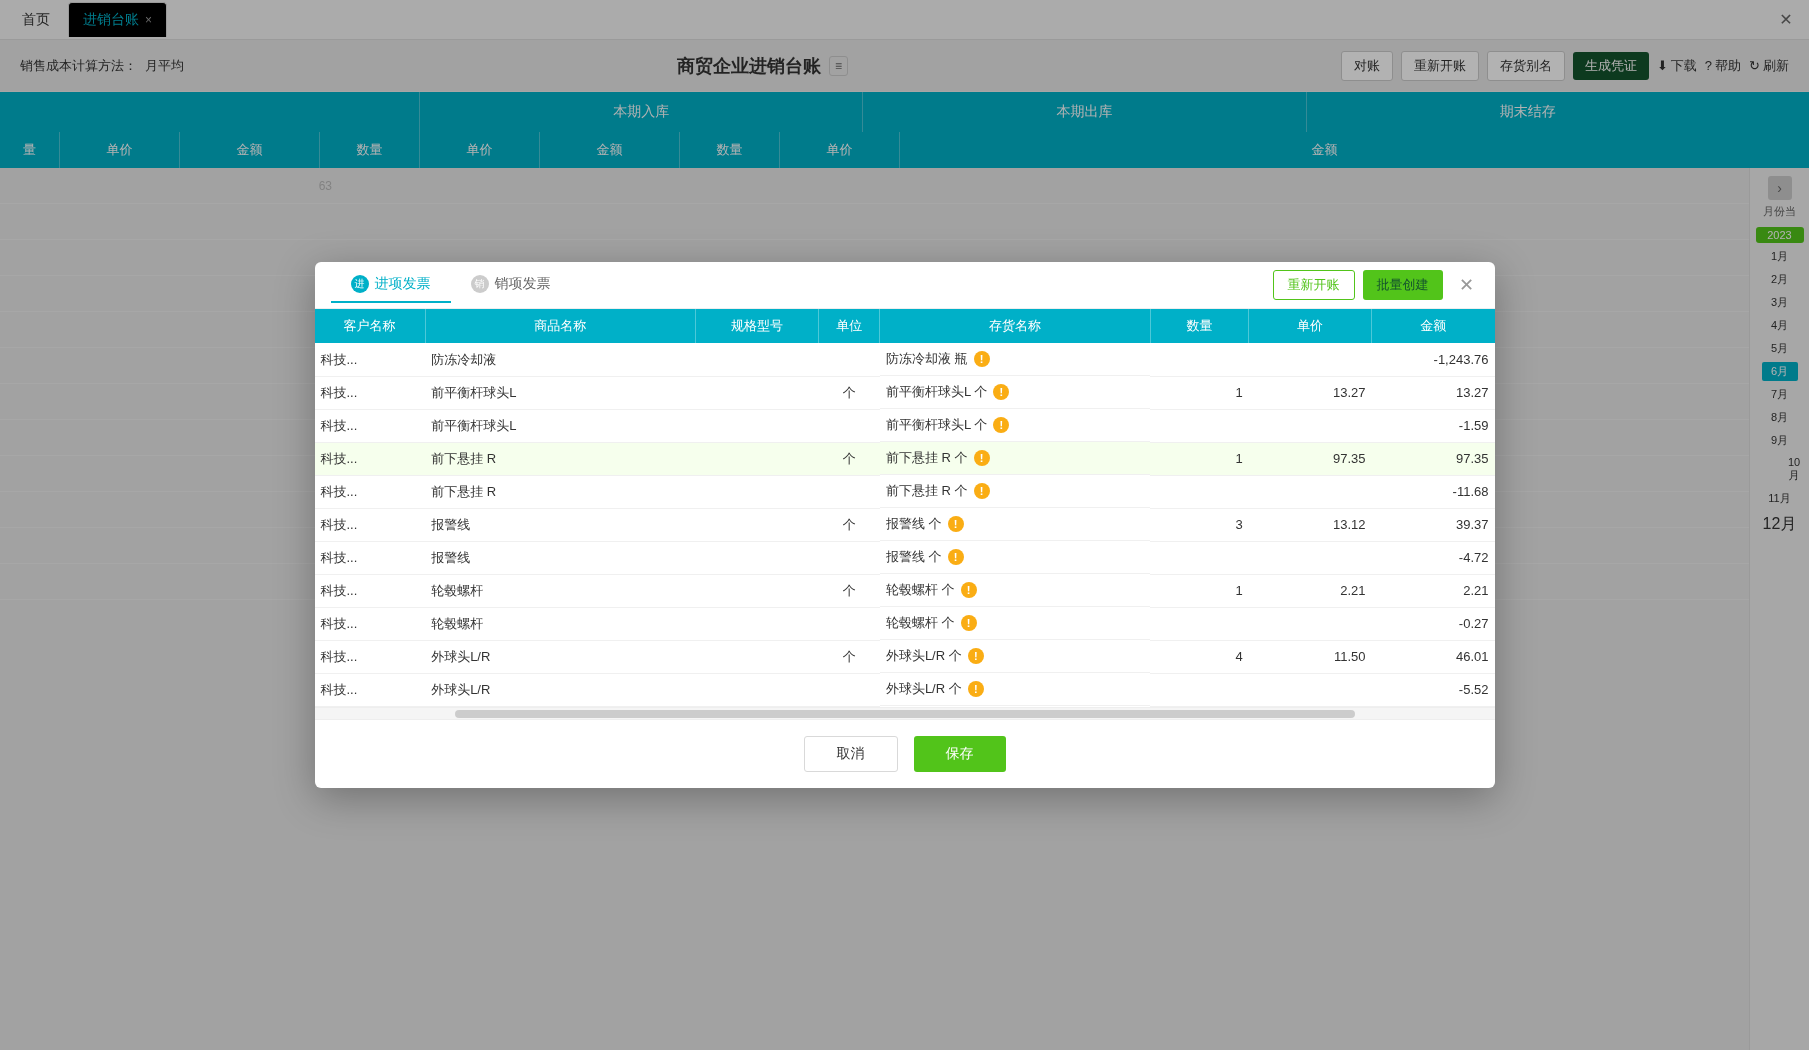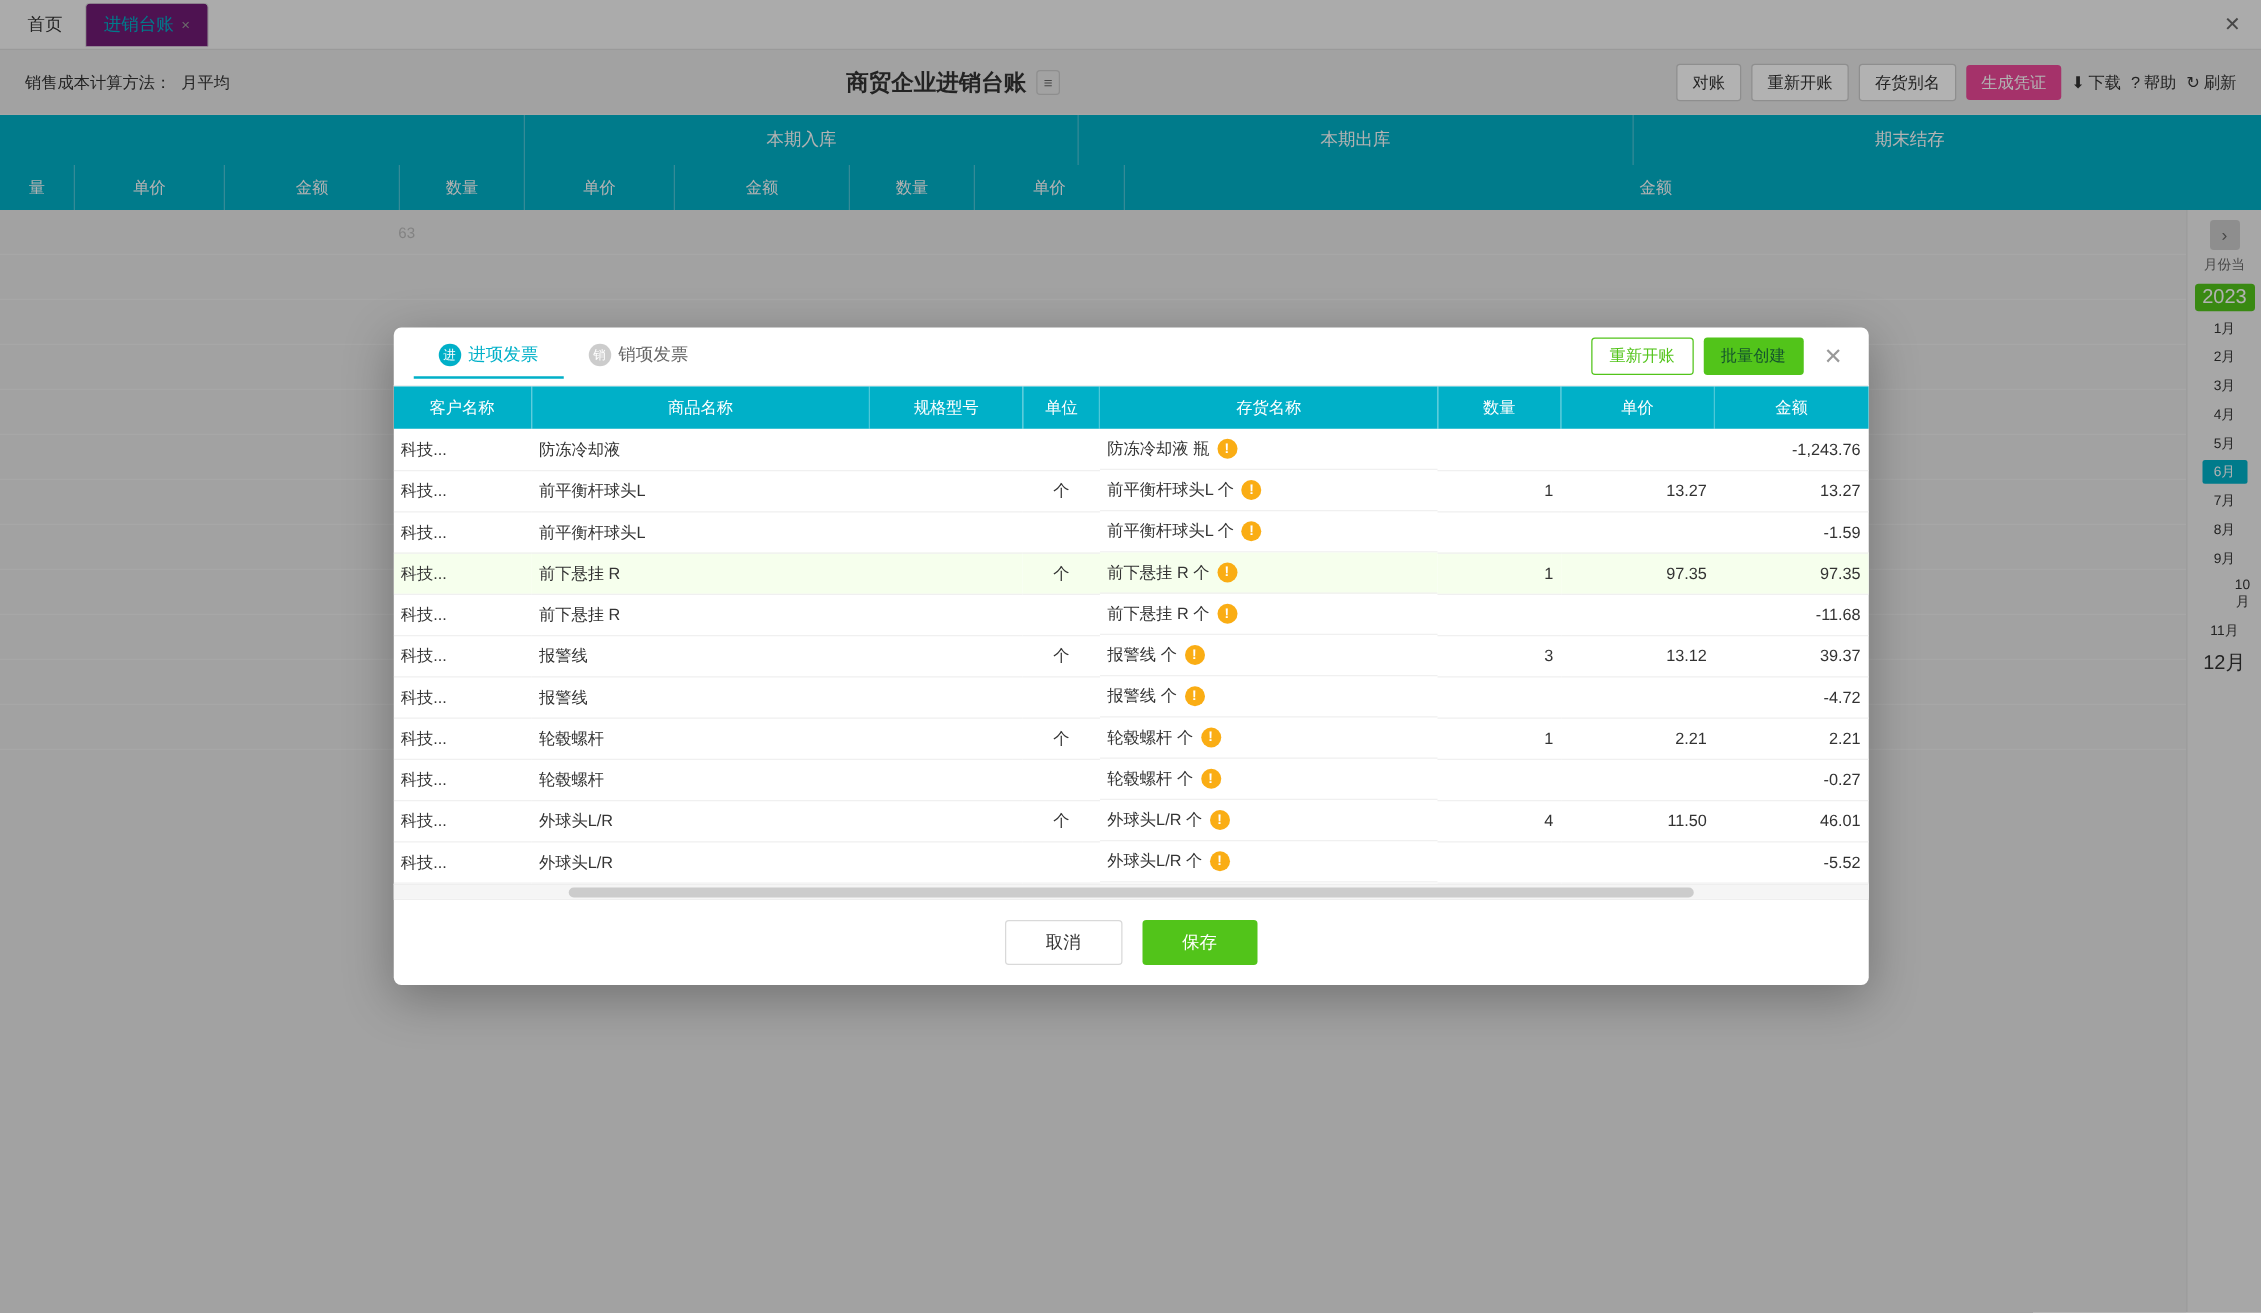--- a/index.html
+++ b/index.html
@@ -1,25 +1,25 @@
 <!DOCTYPE html>
 <html><head>
   <meta charset="utf-8">
   <style>
     * { box-sizing: border-box; margin: 0; padding: 0; }
     body { font-family: "Microsoft YaHei", "PingFang SC", sans-serif; font-size: 13px; background: #e8e8e8; width: 1809px; height: 1050px; overflow: hidden; position: relative; }
 
     
     .top-bar { display: flex; align-items: center; background: #f5f5f5; border-bottom: 1px solid #ddd; height: 40px; padding: 0 8px; gap: 4px; }
     .tab-home { padding: 8px 14px; color: #333; font-size: 14px; cursor: pointer; }
-    .tab-active { background: #701a75; border: 1px solid #ddd; border-bottom: none; padding: 8px 14px; color: #00b0c8; font-size: 14px; border-radius: 4px 4px 0 0; display: flex; align-items: center; gap: 6px; }
+    .tab-active { background: #000000; border: 1px solid #ddd; border-bottom: none; padding: 8px 14px; color: #00b0c8; font-size: 14px; border-radius: 4px 4px 0 0; display: flex; align-items: center; gap: 6px; }
     .tab-close { color: #999; cursor: pointer; font-size: 12px; }
     .top-close { margin-left: auto; color: #666; cursor: pointer; font-size: 16px; width: 30px; height: 30px; display: flex; align-items: center; justify-content: center; }
     .btn-outline { border: 1px solid #ccc; background: #fff; color: #333; padding: 5px 12px; border-radius: 3px; cursor: pointer; font-size: 13px; }
-    .btn-green { background: #ec4899; border: none; color: #fff; padding: 5px 12px; border-radius: 3px; cursor: pointer; font-size: 13px; }
+    .btn-green { background: #14532d; border: none; color: #fff; padding: 5px 12px; border-radius: 3px; cursor: pointer; font-size: 13px; }
     .btn-icon { background: none; border: none; color: #333; cursor: pointer; font-size: 13px; display: flex; align-items: center; gap: 3px; }
 
     
     .modal-overlay { position: absolute; top: 0; left: 0; width: 100%; height: 100%; background: rgba(0,0,0,0.3); z-index: 100; display: flex; align-items: center; justify-content: center; }
     .modal { background: #fff; border-radius: 6px; width: 1180px; max-height: 780px; display: flex; flex-direction: column; box-shadow: 0 10px 40px rgba(0,0,0,0.3); position: relative; }
     .modal-close { cursor: pointer; font-size: 18px; color: #999; width: 24px; height: 24px; display: flex; align-items: center; justify-content: center; }
     .modal-tab { padding: 8px 20px; cursor: pointer; font-size: 14px; color: #666; border-bottom: 2px solid transparent; display: flex; align-items: center; gap: 6px; }
     .modal-tab.active { color: #00b0c8; border-bottom-color: #00b0c8; }
     .btn-batch { padding: 5px 14px; border-radius: 3px; cursor: pointer; font-size: 13px; }
     .btn-batch-outline { border: 1px solid #52c41a; color: #52c41a; background: #fff; }
@@ -143,21 +143,21 @@
       <div style="height:36px; border-bottom:1px solid #f0f0f0;"></div>
       <div style="height:36px; border-bottom:1px solid #f0f0f0;"></div>
       <div style="height:36px; border-bottom:1px solid #f0f0f0;"></div>
       <div style="height:36px; border-bottom:1px solid #f0f0f0;"></div>
       <div style="height:36px; border-bottom:1px solid #f0f0f0;"></div>
     </div>
 
     <div style="width:60px; background:#f0f0f0; border-left:1px solid #ddd; display:flex; flex-direction:column; align-items:center; padding:8px 4px; gap:4px; overflow:hidden;">
       <div style="width:24px; height:24px; background:#ccc; border-radius:3px; display:flex; align-items:center; justify-content:center; cursor:pointer; font-size:14px; color:#666;">›</div>
       <div style="font-size:11px; color:#666; text-align:left; margin-bottom:4px;">月份当</div>
-      <div style="background:#52c41a; color:#fff; border-radius:3px; padding:2px 4px; font-size:16px; width:48px; text-align:center;">2023</div>
+      <div style="background:#52c41a; color:#fff; border-radius:3px; padding:2px 4px; font-size:11px; width:48px; text-align:center;">2023</div>
       <div style="font-size:11px; color:#333; text-align:center; padding:2px 0; cursor:pointer;">1月</div>
       <div style="font-size:11px; color:#333; text-align:center; padding:2px 0; cursor:pointer;">2月</div>
       <div style="font-size:11px; color:#333; text-align:center; padding:2px 0; cursor:pointer;">3月</div>
       <div style="font-size:11px; color:#333; text-align:center; padding:2px 0; cursor:pointer;">4月</div>
       <div style="font-size:11px; color:#333; text-align:center; padding:2px 0; cursor:pointer;">5月</div>
       <div style="font-size:11px; background:#00b0c8; color:#fff; border-radius:2px; text-align:center; padding:2px 4px; cursor:pointer; width:36px;">6月</div>
       <div style="font-size:11px; color:#333; text-align:center; padding:2px 0; cursor:pointer;">7月</div>
       <div style="font-size:11px; color:#333; text-align:center; padding:2px 0; cursor:pointer;">8月</div>
       <div style="font-size:11px; color:#333; text-align:center; padding:2px 0; cursor:pointer;">9月</div>
       <div style="font-size:11px; color:#333; text-align:center; padding:2px 0; cursor:pointer;margin-left:29px;">10月</div>

